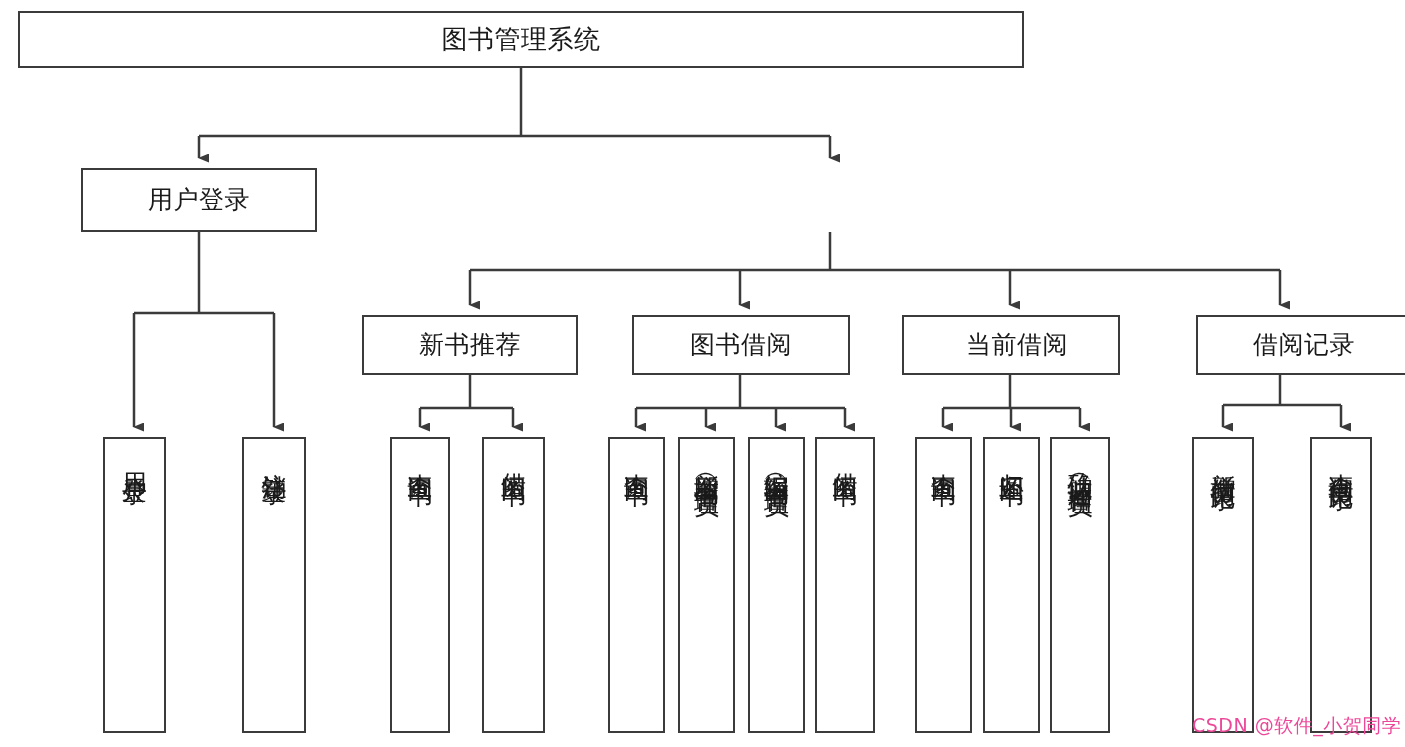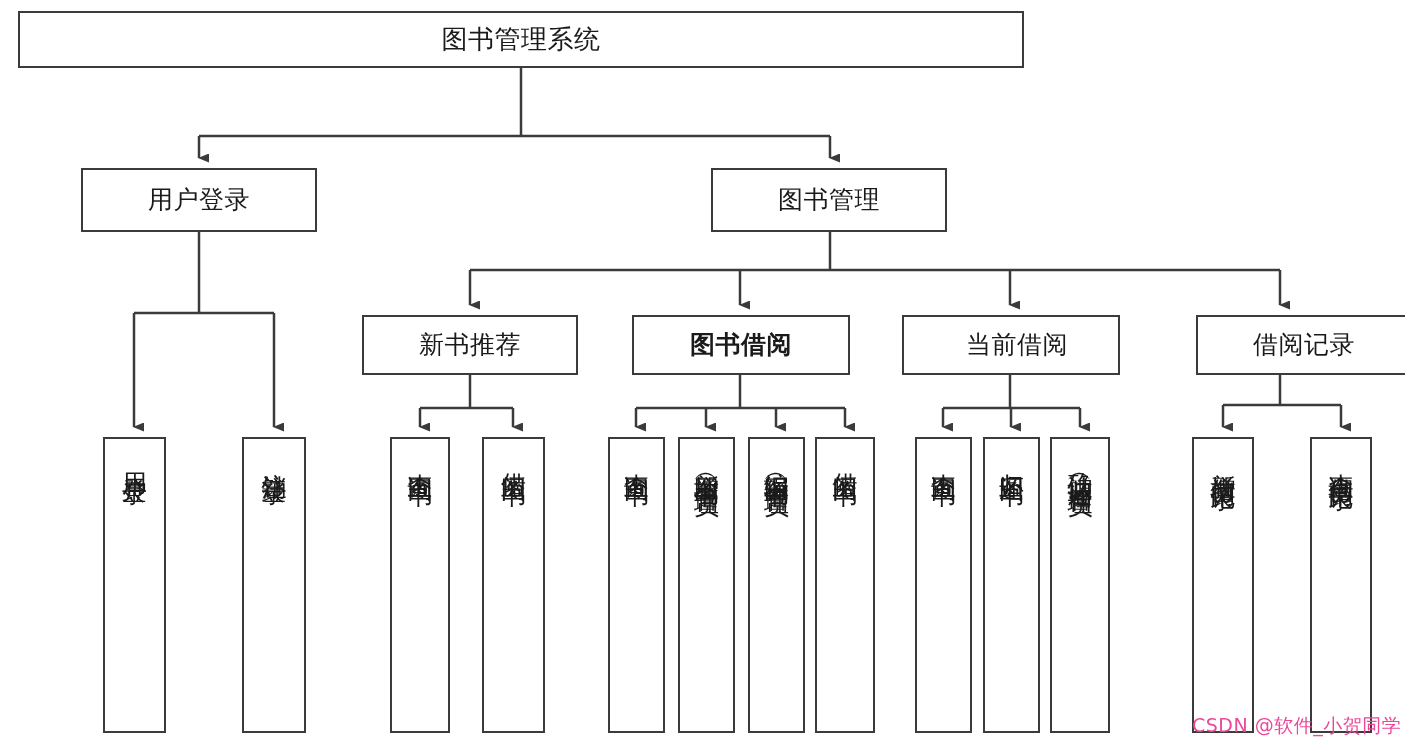--- a/index.html
+++ b/index.html
@@ -125,28 +125,25 @@
     </g>
   </svg>
 
   <div class="node horizontal root" id="node-root" style="left: 18px; top: 11px; width: 1006px; height: 57px;">
     <span class="node-label">图书管理系统</span>
   </div>
 
   <div class="node horizontal" id="node-user_login" style="left: 81px; top: 168px; width: 236px; height: 64px;">
     <span class="node-label">用户登录</span>
   </div>
-  <div class="node horizontal" id="node-book_manage" style="left: 711px; top: 168px; width: 236px; height: 64px;">
-    <span class="node-label">图书管理</span>
-  </div>
 
   <div class="node horizontal" id="node-new_book_rec" style="left: 362px; top: 315px; width: 216px; height: 60px;">
     <span class="node-label">新书推荐</span>
   </div>
-  <div class="node horizontal" id="node-book_borrow" style="left: 632px; top: 315px; width: 218px; height: 60px; font-weight: bold;">
+  <div class="node horizontal" id="node-book_borrow" style="left: 632px; top: 315px; width: 218px; height: 60px;">
     <span class="node-label">图书借阅</span>
   </div>
   <div class="node horizontal" id="node-current_borrow" style="left: 902px; top: 315px; width: 218px; height: 60px; padding-left: 12px;">
     <span class="node-label">当前借阅</span>
   </div>
   <div class="node horizontal" id="node-borrow_record" style="left: 1172px; top: 315px; width: 216px; height: 60px; margin-left: 24px;">
     <span class="node-label">借阅记录</span>
   </div>
 
   <div id="leaf-layer">

